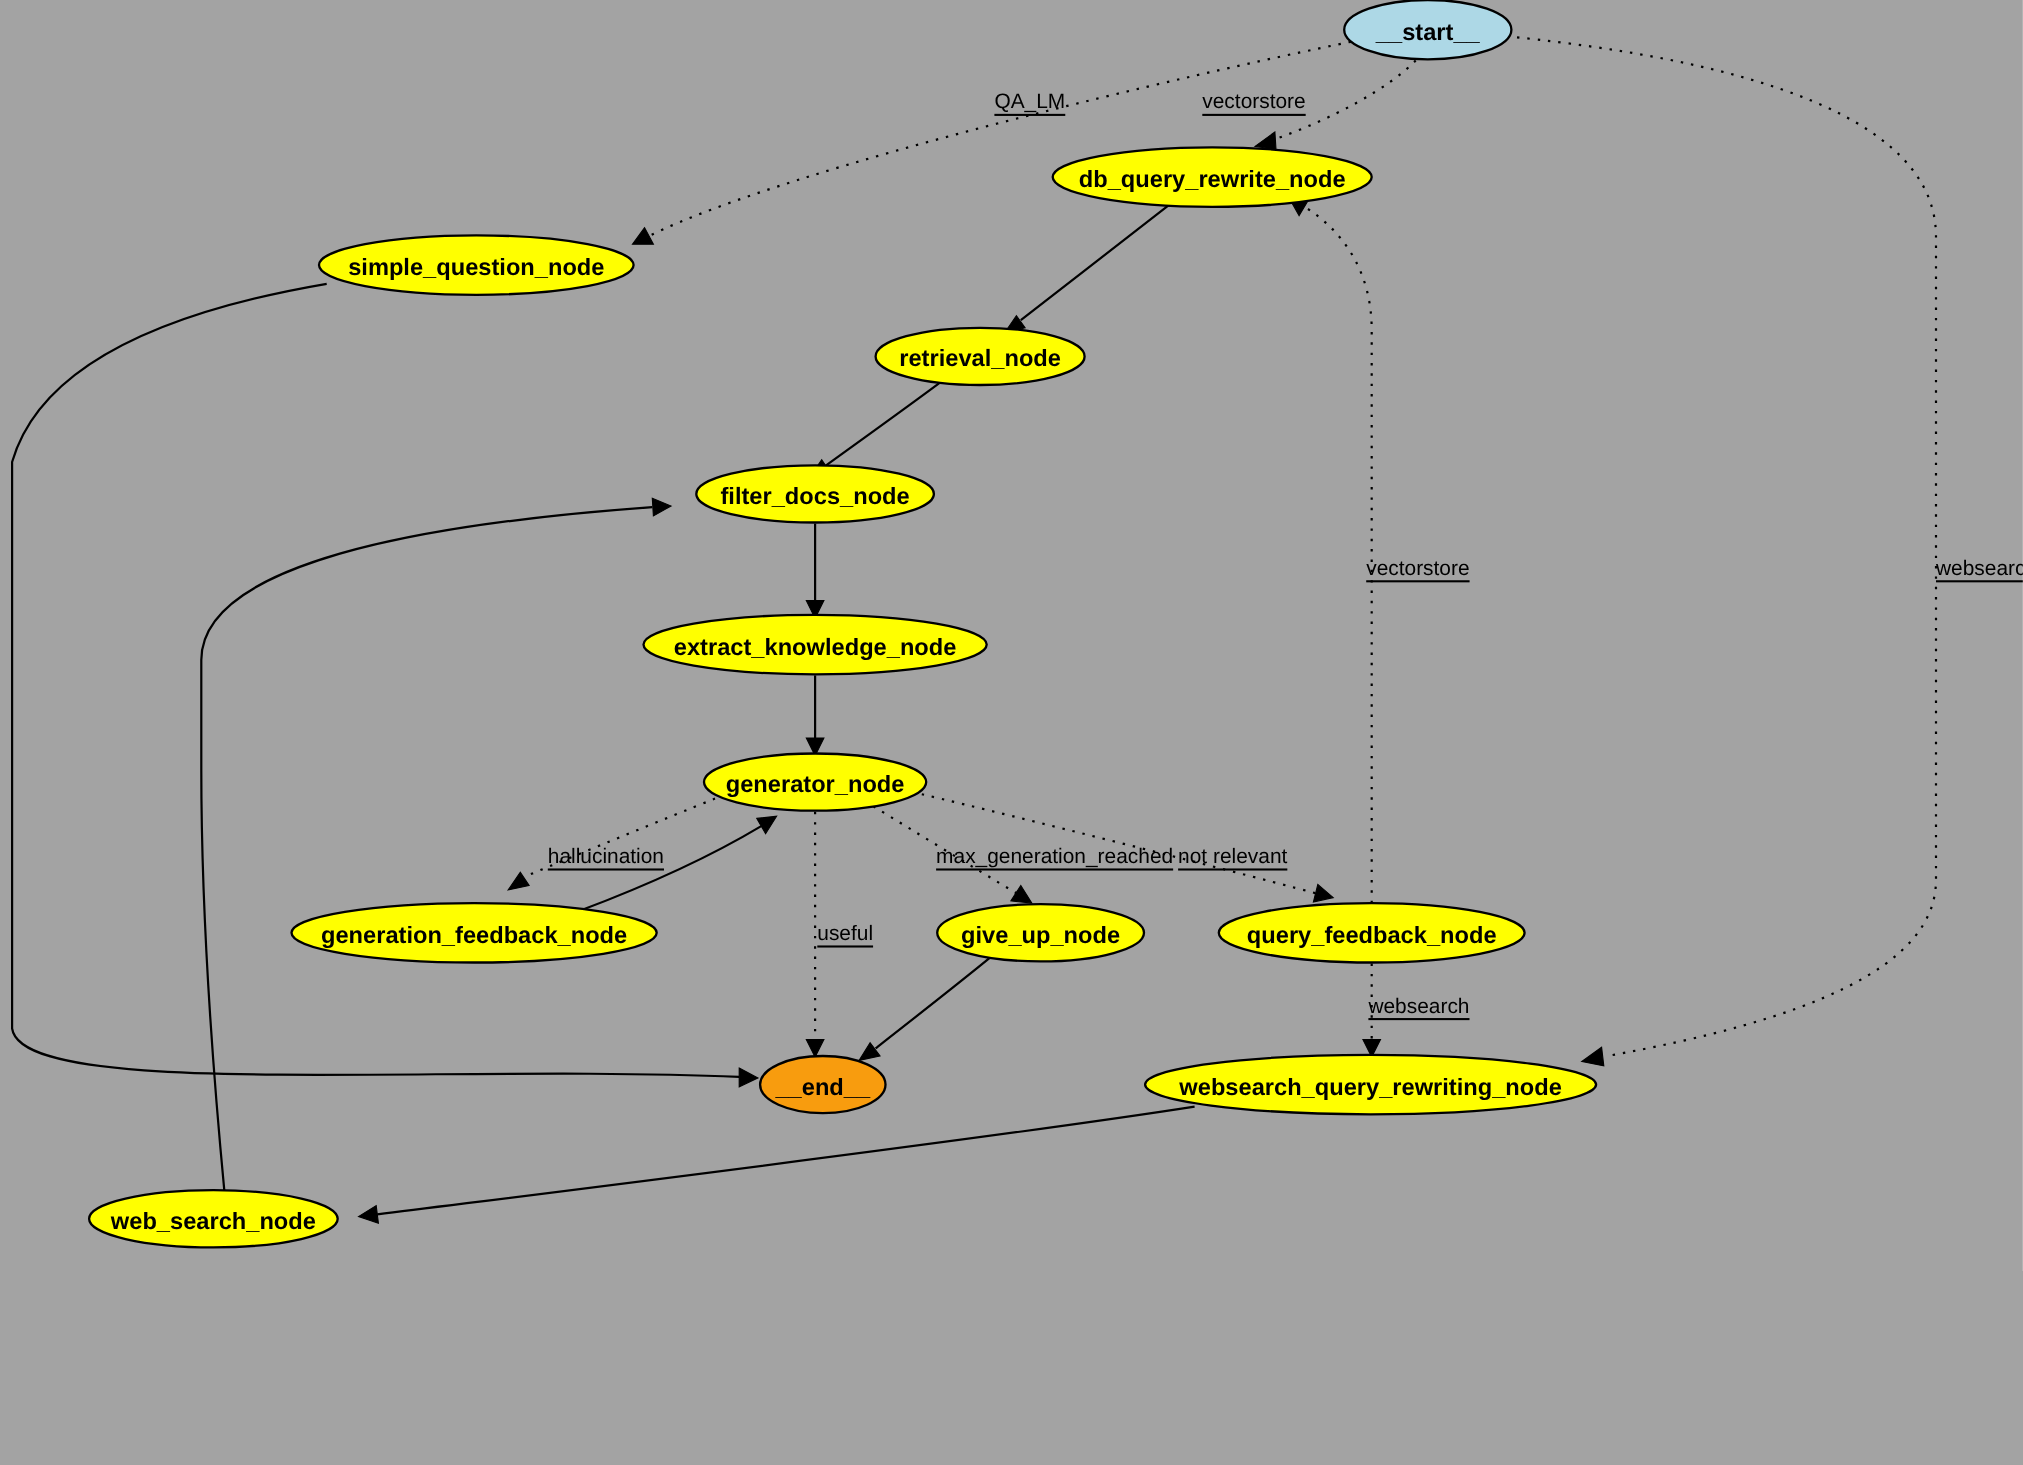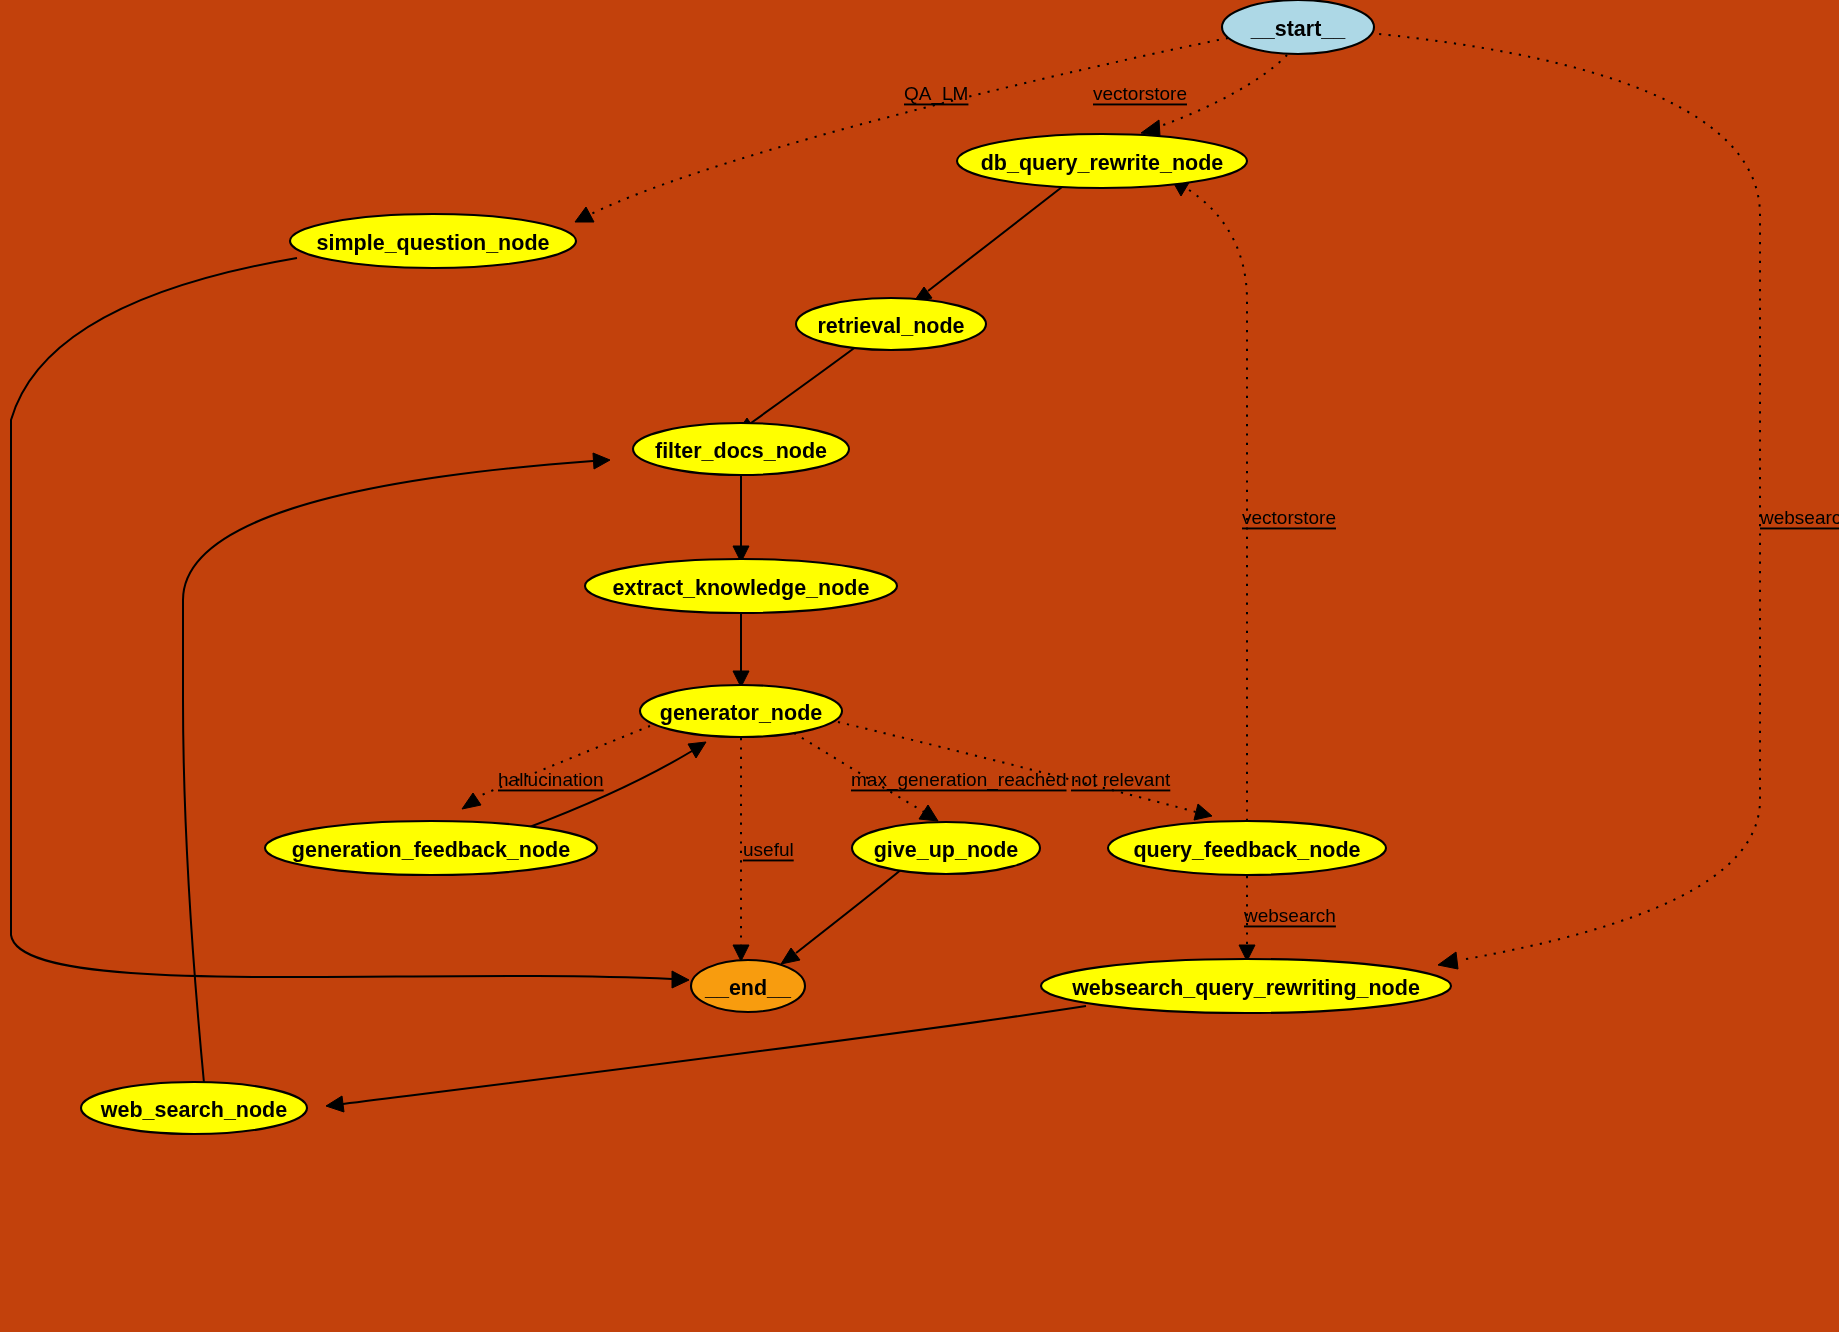--- a/index.html
+++ b/index.html
@@ -1,17 +1,17 @@
 <!DOCTYPE html>
 <html><head>
 <meta charset="utf-8">
 <style>
   html,body{margin:0;padding:0;background:#ffffff;}
   body{width:1839px;height:1332px;overflow:hidden;font-family:"Liberation Sans",sans-serif;}
-  #stage{position:relative;width:1839px;height:1332px;background:#c2410c;}
+  #stage{position:relative;width:1839px;height:1332px;background:#a3a3a3;}
   svg#graph{position:absolute;left:0;top:0;width:1839px;height:1332px;}
   .ellipse-shape{stroke:#000;stroke-width:2.1;}
   .node-label{font-family:"Liberation Sans",sans-serif;font-weight:bold;font-size:21.5px;fill:#000;text-anchor:middle;dominant-baseline:central;}
   .edge-label{font-family:"Liberation Sans",sans-serif;font-weight:normal;font-size:19px;fill:#000;text-anchor:start;dominant-baseline:central;text-decoration:underline;}
   .edge-solid{fill:none;stroke:#000;stroke-width:2.0;}
   .edge-dotted{fill:none;stroke:#000;stroke-width:2.0;stroke-dasharray:2.2 7.2;stroke-linecap:butt;}
   .arrowhead{fill:#000;stroke:#000;stroke-width:1;}
 </style>
 </head>
 <body>

